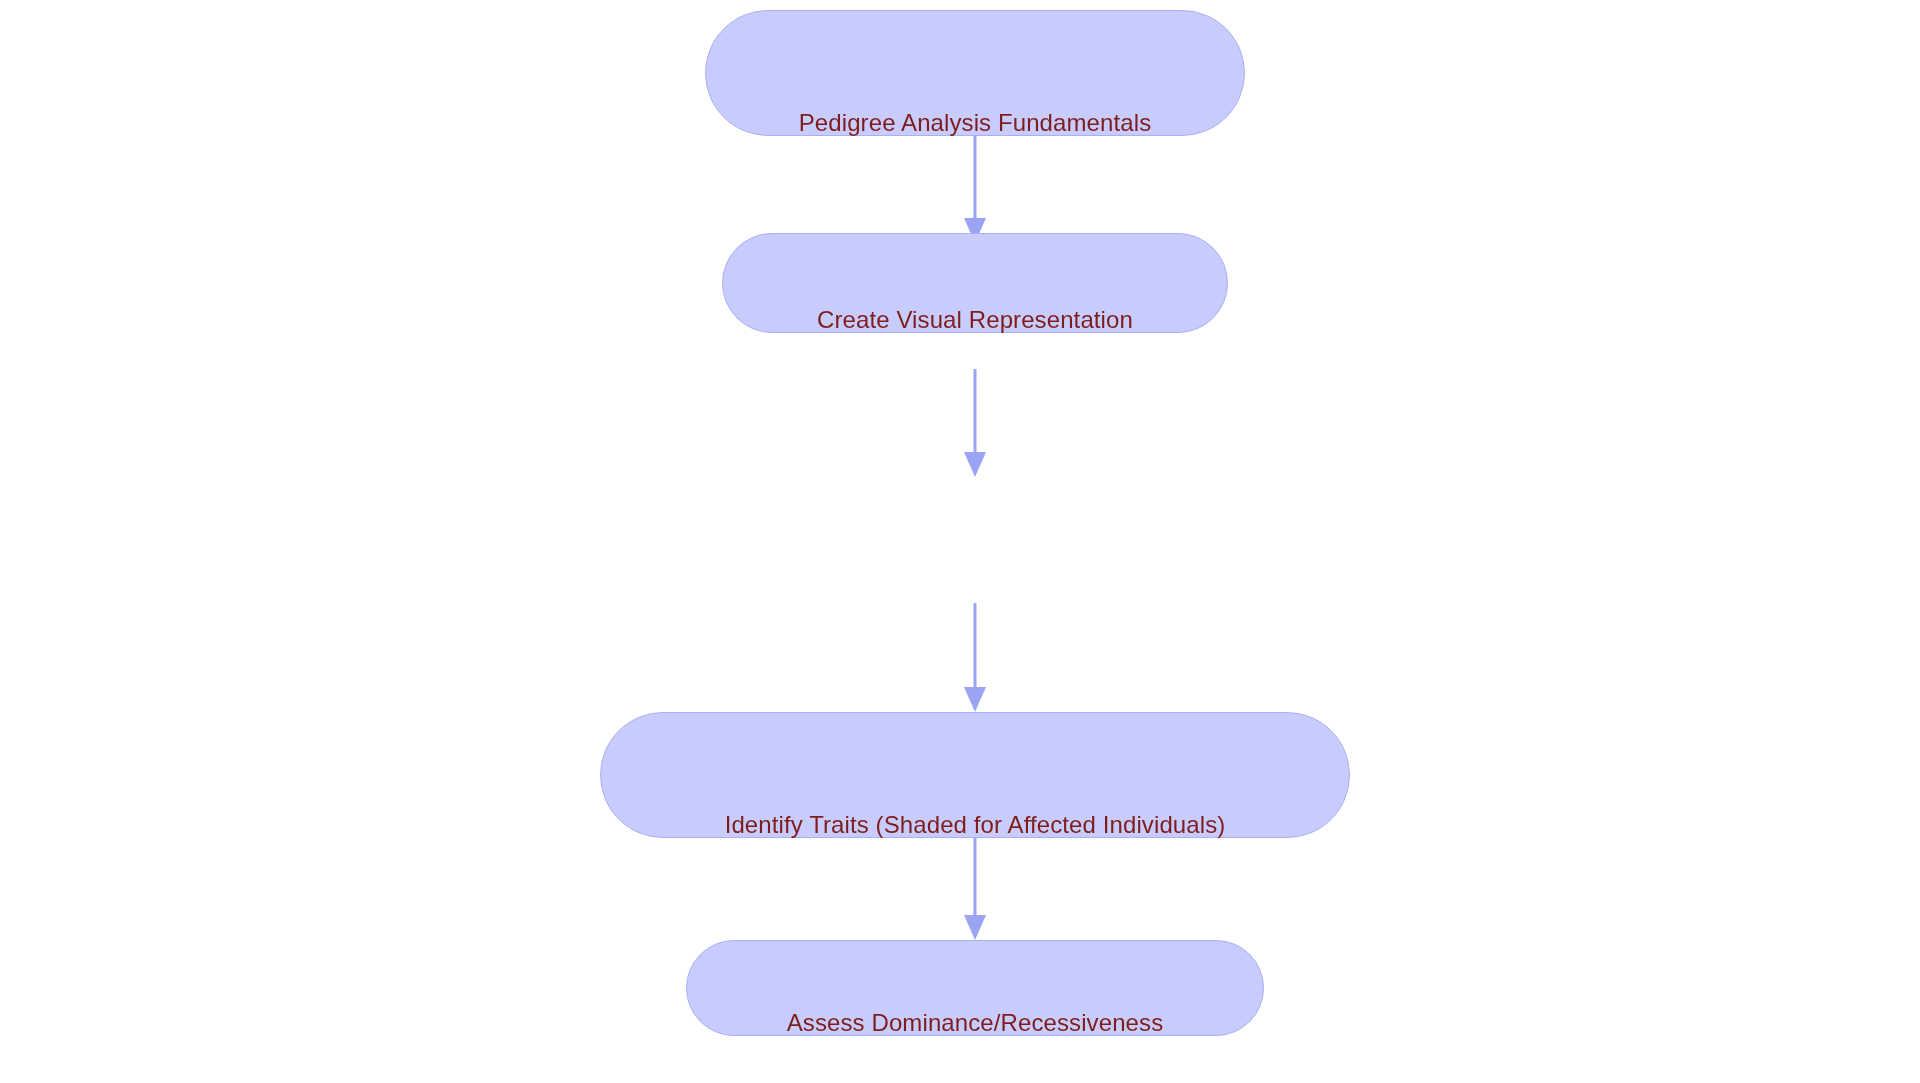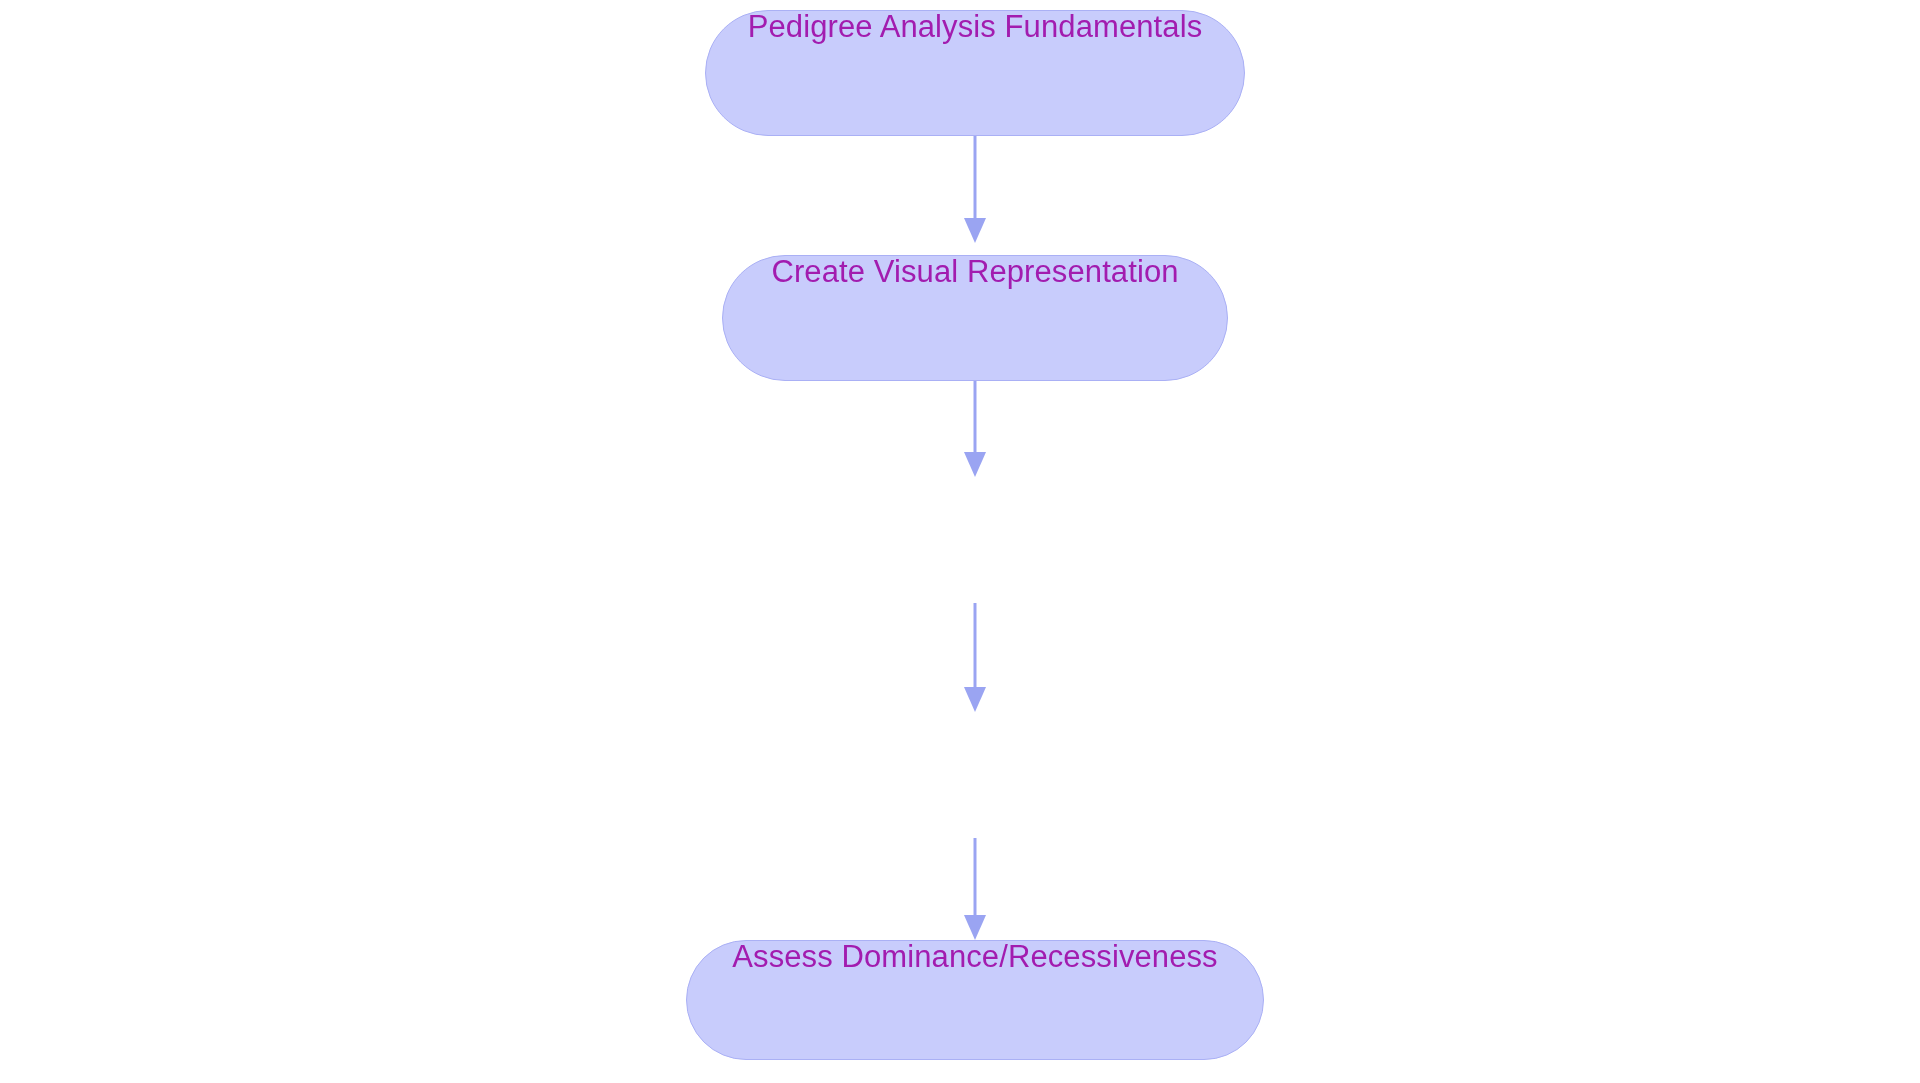--- a/index.html
+++ b/index.html
@@ -18,45 +18,45 @@
     position: relative;
     width: 1920px;
     height: 1083px;
     background: #ffffff;
   }
 
   .node {
     position: absolute;
     box-sizing: border-box;
     display: flex;
-    align-items: flex-start;
+    align-items: flex-end;
     justify-content: center;
     background: #c8ccfc;
     border: 1.6px solid #aab0f5;
     border-radius: 999px;
-    color: #a21caf;
+    color: #7f1d1d;
     font-family: "Liberation Sans", sans-serif;
-    font-size: 31px;
+    font-size: 24px;
     font-weight: 400;
     letter-spacing: 0.1px;
     white-space: nowrap;
     line-height: 1;
   }
 
   .node .node-label {
     display: block;
     padding: 0 14px;
   }
 
   
   #node-1 { left: 705px;  top: 10px;   width: 540px; height: 126px; }
-  #node-2 { left: 722px;  top: 255px;  width: 506px; height: 126px; }
+  #node-2 { left: 722px;  top: 233px;  width: 506px; height: 100px; }
   #node-3 { left: 557px;  top: 477px;  width: 836px; height: 126px; }
   #node-4 { left: 600px;  top: 712px;  width: 750px; height: 126px; }
-  #node-5 { left: 686px;  top: 940px;  width: 578px; height: 120px; }
+  #node-5 { left: 686px;  top: 940px;  width: 578px; height: 96px; }
 
   
   .edge {
     position: absolute;
     left: 0;
     top: 0;
     width: 1920px;
     height: 1083px;
     pointer-events: none;
   }
@@ -99,18 +99,21 @@
 
   <div class="node" id="node-1">
     <span class="node-label">Pedigree Analysis Fundamentals</span>
   </div>
 
   <div class="node" id="node-2">
     <span class="node-label">Create Visual Representation</span>
   </div>
 
 
+  <div class="node" id="node-4">
+    <span class="node-label">Identify Traits (Shaded for Affected Individuals)</span>
+  </div>
 
   <div class="node" id="node-5">
     <span class="node-label">Assess Dominance/Recessiveness</span>
   </div>
 
 </div>
 
 </body></html>

